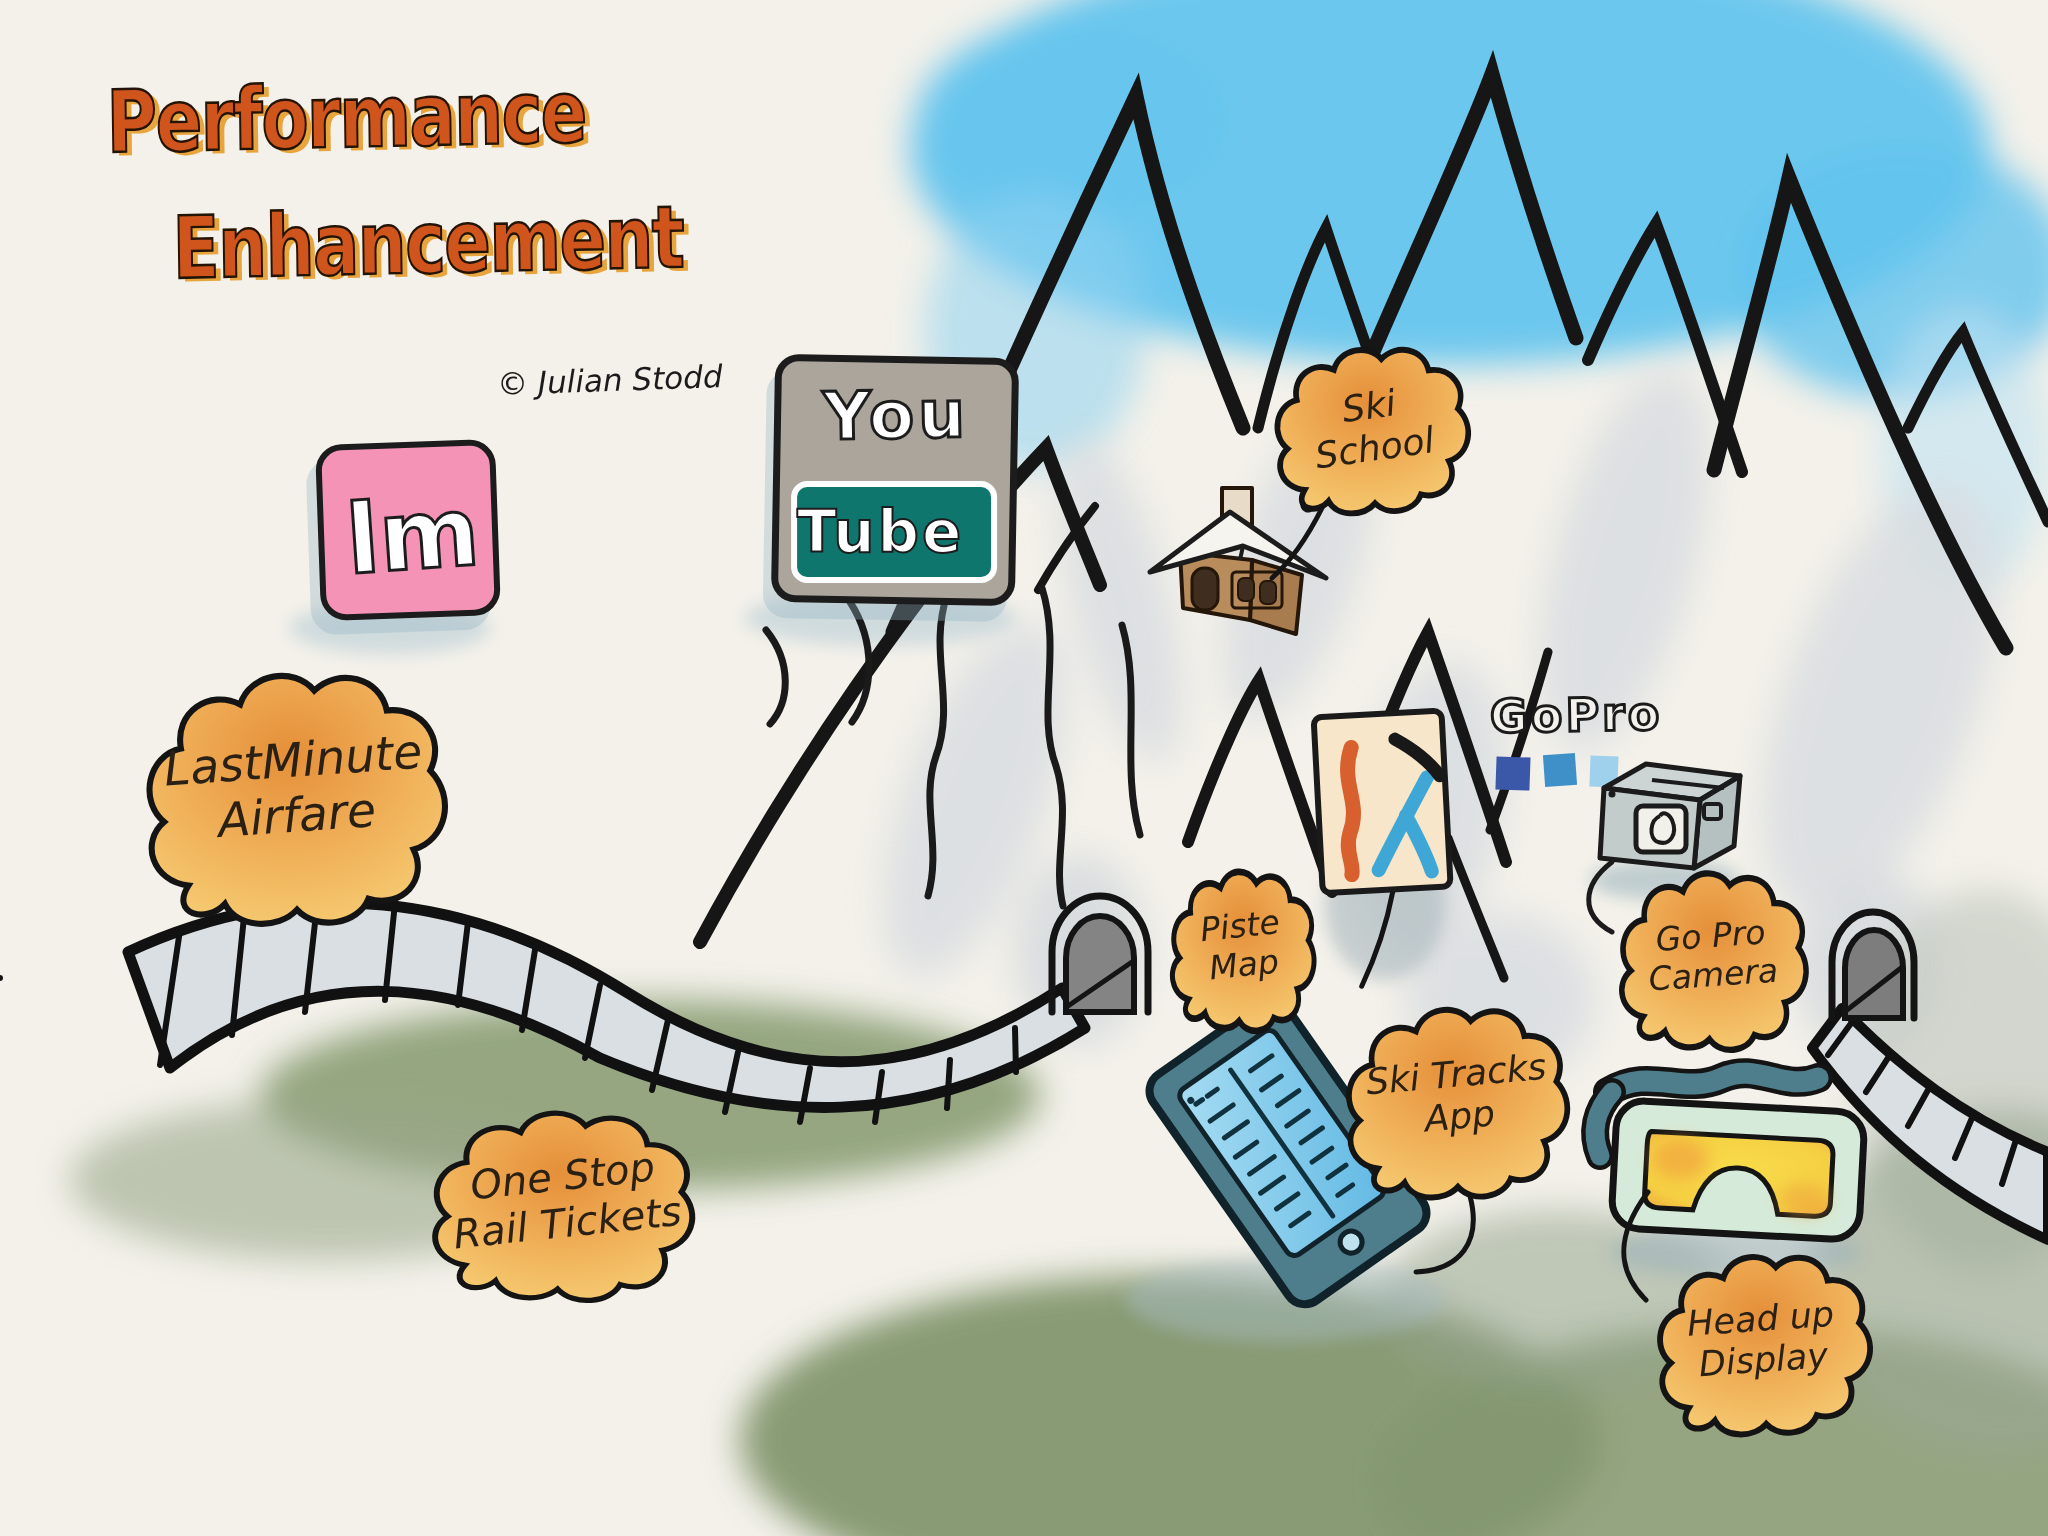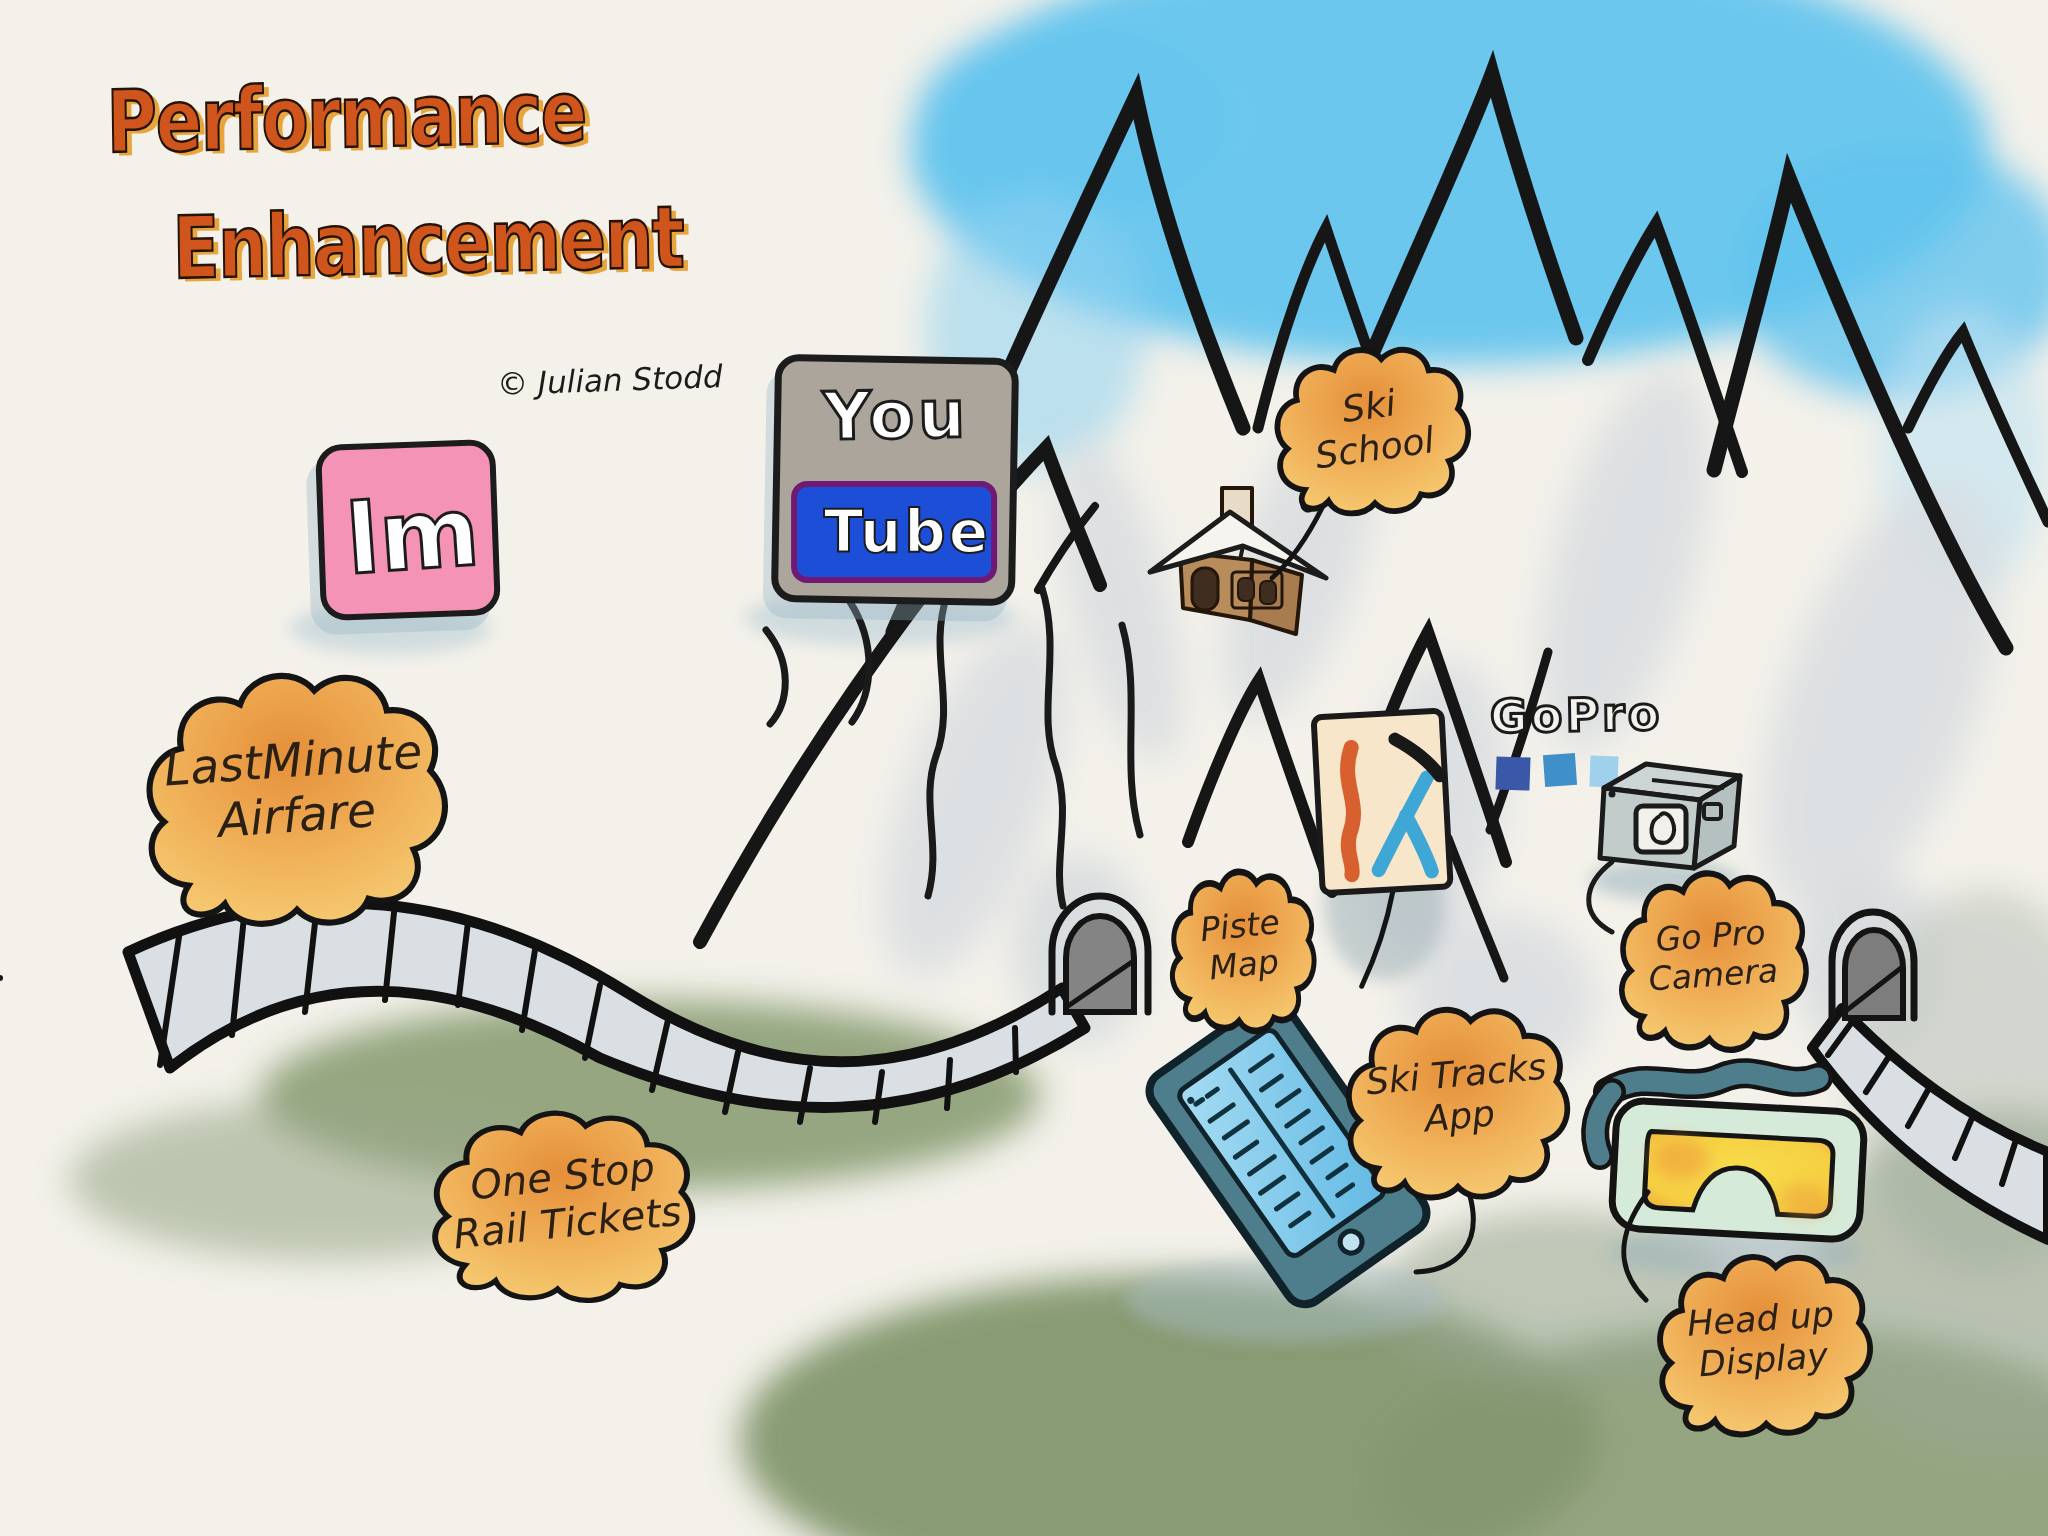--- a/index.html
+++ b/index.html
@@ -20,22 +20,22 @@
     box-shadow:-10px 14px 0 rgba(150,180,195,.35);}
   .logo-lm span{color:#ffffff;font-weight:800;font-size:96px;
     -webkit-text-stroke:3px #1c1c1c;transform:translate(4px,6px) rotate(-2deg);}
   .logo-yt{position:absolute;left:773px;top:356px;width:230px;height:234px;
     background:#aba59c;border:7px solid #1c1c1c;border-radius:24px;
     transform:rotate(1deg);box-shadow:-8px 16px 0 rgba(150,180,195,.35);}
   .yt-top{position:absolute;left:0;top:14px;width:100%;text-align:center;
     color:#fff;font-weight:800;font-size:66px;letter-spacing:4px;
     -webkit-text-stroke:3px #1c1c1c;transform:rotate(-2deg);}
   .yt-red{position:absolute;left:12px;right:12px;bottom:14px;height:90px;
-    background:#1d4ed8;border:6px solid #701a75;border-radius:16px;
-    display:flex;align-items:center;justify-content:flex-end;transform:rotate(-1deg);}
+    background:#0f766e;border:6px solid #ffffff;border-radius:16px;
+    display:flex;align-items:center;justify-content:flex-start;transform:rotate(-1deg);}
   .yt-red span{color:#fff;font-weight:800;font-size:58px;letter-spacing:3px;
     -webkit-text-stroke:2px #1c1c1c;}
   .logo-gopro-text{color:#f4f2ec;font-weight:800;font-size:46px;letter-spacing:3px;
     -webkit-text-stroke:3px #1b1b1b;transform:rotate(-1deg);}
   
   .cloud-label{position:absolute;transform:translate(-50%,-50%);
     text-align:center;color:#2b2014;font-style:italic;line-height:1.18;}
   .cloud-label .l1,.cloud-label .l2{display:block;}
 </style>
 </head>

